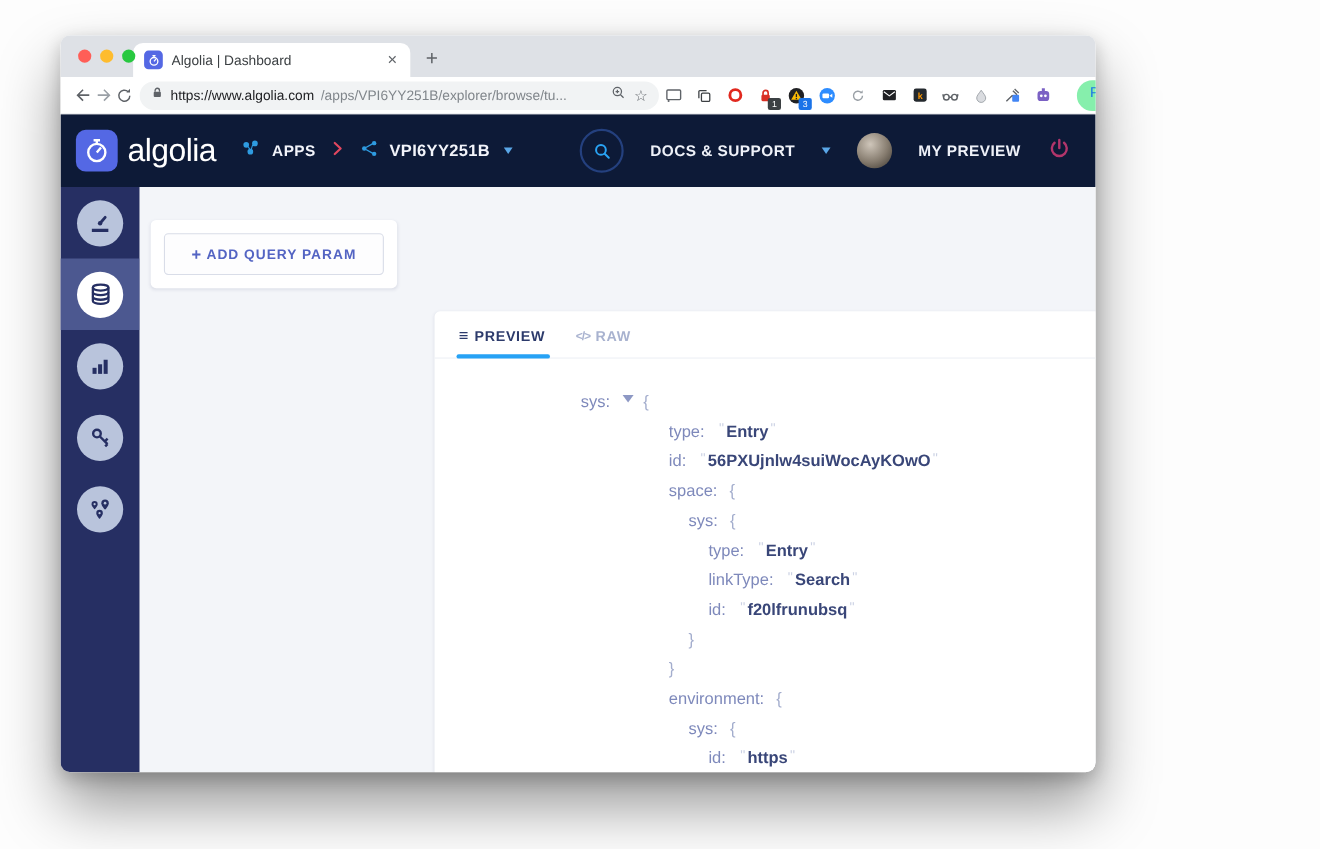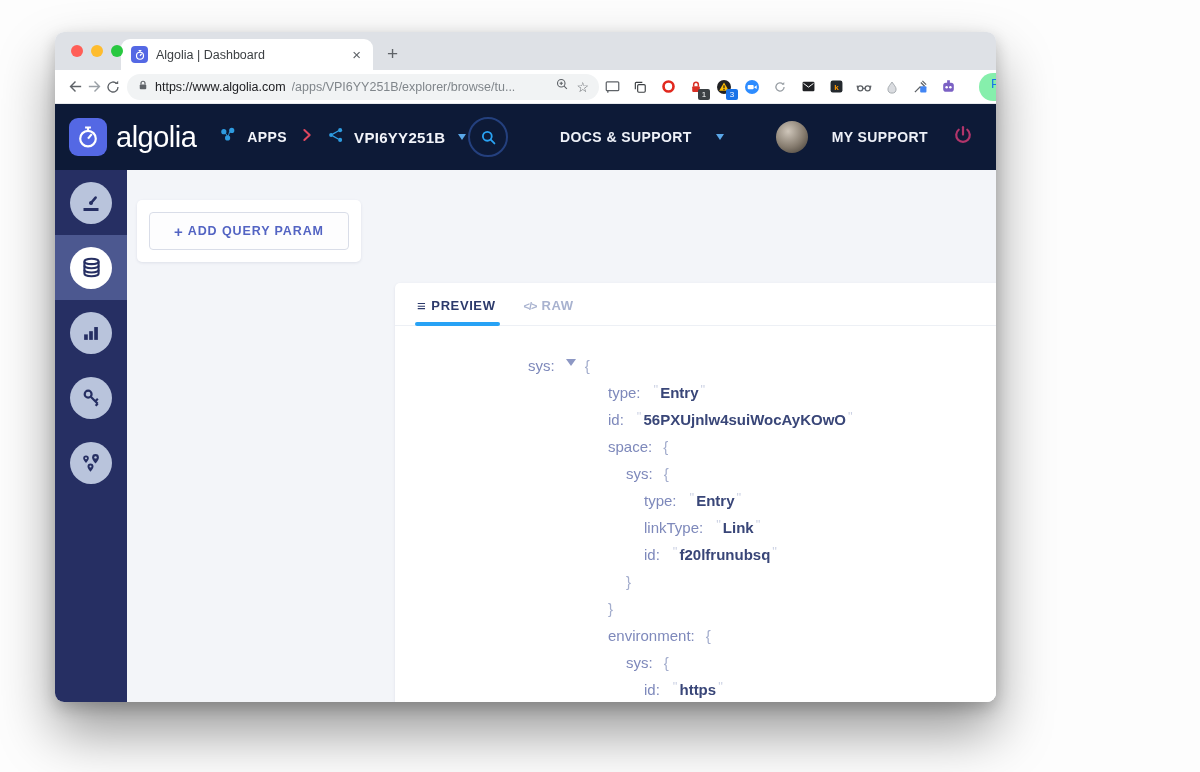--- a/index.html
+++ b/index.html
@@ -34,21 +34,21 @@
   
   .appheader{height:66px;background:#0d1a37;display:flex;align-items:center;padding:0 22px 0 14px;box-sizing:border-box;}
   .logo{display:flex;align-items:center;gap:9px;}
   .logomark{width:38px;height:38px;background:#5468e4;border-radius:9px;display:flex;align-items:center;justify-content:center;}
   .logotext{color:#fff;font-size:29px;font-weight:500;letter-spacing:-.5px;}
   .crumbs{display:flex;align-items:center;margin-left:22px;gap:9px;}
   .crumb-label{color:#f2f4fa;font-size:14px;font-weight:700;letter-spacing:.4px;}
   .appid{color:#f2f4fa;font-size:15px;font-weight:600;letter-spacing:.3px;}
   .hdr-right{margin-left:auto;display:flex;align-items:center;gap:24px;}
   .search-circle{width:40px;height:40px;border-radius:50%;border:2px solid #24407e;display:flex;align-items:center;justify-content:center;box-sizing:border-box;}
-  .hdr-item{display:flex;align-items:center;gap:24px;color:#eef1f8;font-size:14px;font-weight:700;letter-spacing:.4px;margin-left:28px;}
+  .hdr-item{display:flex;align-items:center;gap:24px;color:#eef1f8;font-size:14px;font-weight:700;letter-spacing:.4px;}
   .avatar.md{width:32px;height:32px;}
   .tri{display:inline-block;width:0;height:0;border-left:4.5px solid transparent;border-right:4.5px solid transparent;border-top:6px solid currentColor;}
   .tri.blue{color:#5aa7e8;}
   
   .appbody{display:flex;height:532px;}
   .sidenav{width:72px;background:#262f63;flex:0 0 72px;}
   .nav-item{height:65px;display:flex;align-items:center;justify-content:center;}
   .nav-item.active{background:#4c5890;}
   .nav-badge{width:42px;height:42px;border-radius:50%;background:#b9c4dc;display:flex;align-items:center;justify-content:center;}
   .nav-item.active .nav-badge{background:#ffffff;}
@@ -279,21 +279,21 @@
             <circle cx="10.5" cy="10.5" r="5.6" stroke="#29a3f4" stroke-width="2.3" fill="none"></circle>
             <path d="M14.8 14.8L19.5 19.5" stroke="#29a3f4" stroke-width="2.3" stroke-linecap="round"></path>
           </svg>
       </span>
       <span class="hdr-item">
         <span>DOCS &amp; SUPPORT</span>
         <span class="tri blue"></span>
       </span>
       <span class="hdr-item">
         <span class="avatar md"></span>
-        <span>MY SUPPORT</span>
+        <span>MY PREVIEW</span>
       </span>
       <span>
         <svg width="22" height="22" viewBox="0 0 24 24">
             <path d="M12 3.5v8" stroke="#b2356b" stroke-width="2.4" stroke-linecap="round"></path>
             <path d="M7.3 6.3a7.4 7.4 0 1 0 9.4 0" stroke="#b2356b" stroke-width="2.4" fill="none" stroke-linecap="round"></path>
           </svg>
       </span>
     </div>
   </div>
 
@@ -397,21 +397,21 @@
             </div>
             <div class="json-line i3">
               <span class="jkey">type:</span>
               <span class="jq">"</span>
               <span class="jval">Entry</span>
               <span class="jq">"</span>
             </div>
             <div class="json-line i3">
               <span class="jkey">linkType:</span>
               <span class="jq">"</span>
-              <span class="jval">Link</span>
+              <span class="jval">Search</span>
               <span class="jq">"</span>
             </div>
             <div class="json-line i3">
               <span class="jkey">id:</span>
               <span class="jq">"</span>
               <span class="jval">f20lfrunubsq</span>
               <span class="jq">"</span>
             </div>
             <div class="json-line i2">
               <span class="jbrace">}</span>

